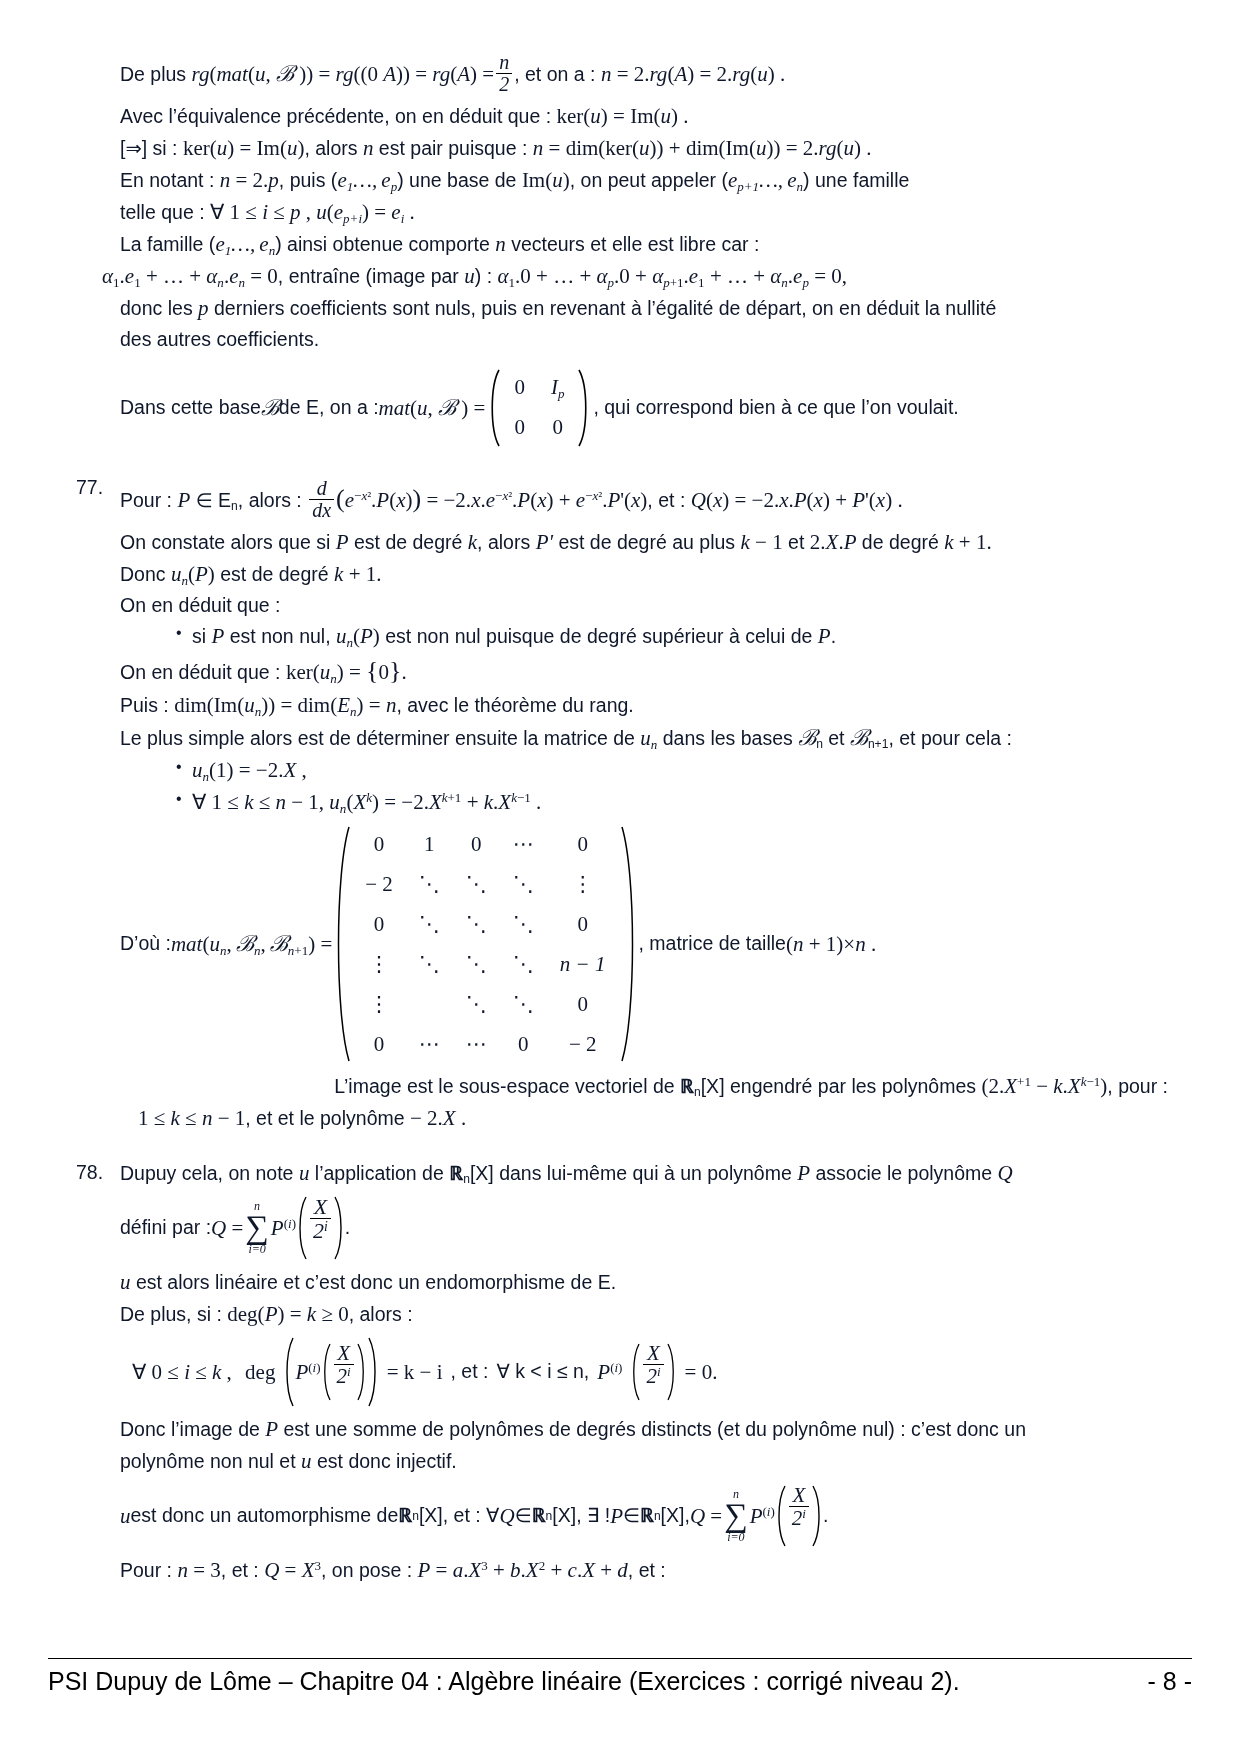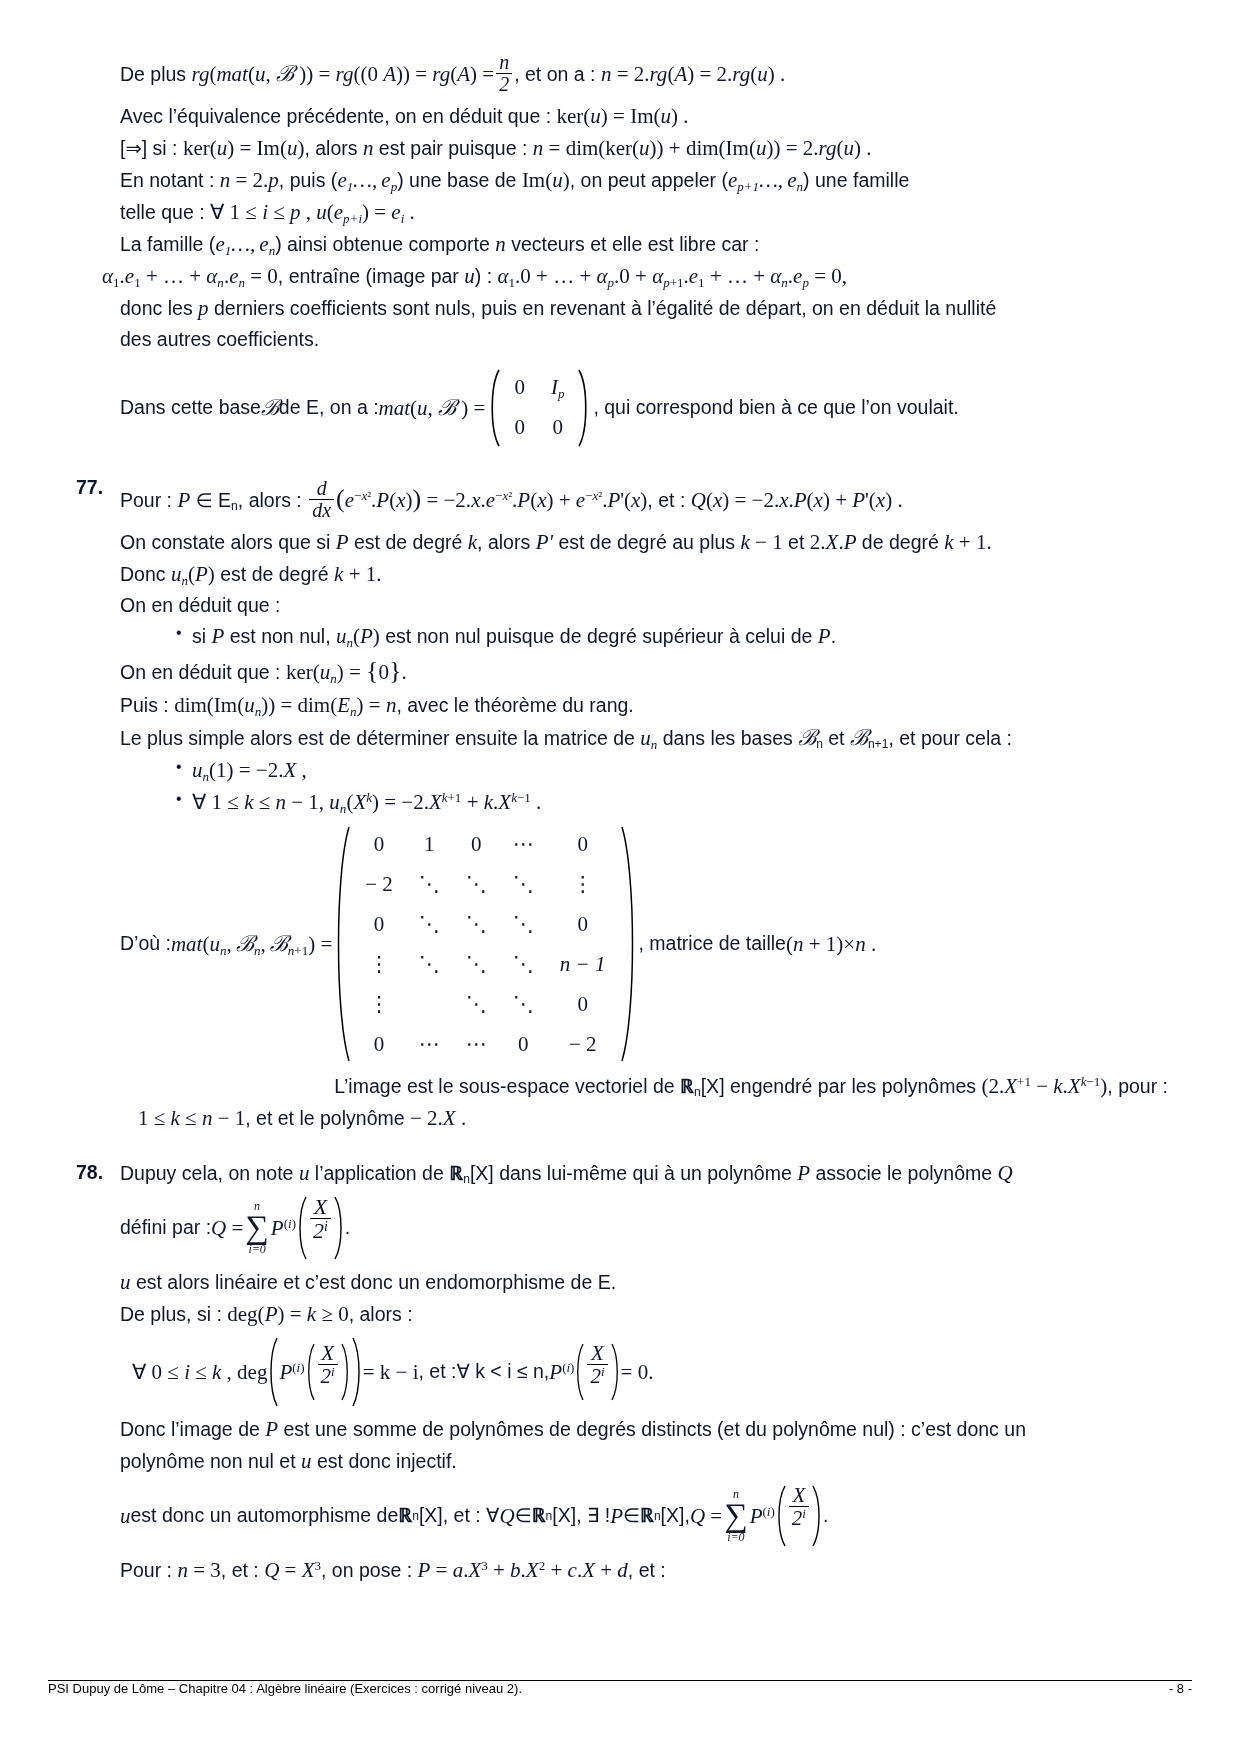--- a/index.html
+++ b/index.html
@@ -59,21 +59,20 @@
   .exercise {
     position: relative;
     margin-top: 30px;
     margin-bottom: 4px;
   }
   .ex-num {
     position: absolute;
     left: -44px;
     top: 0;
     font-size: 19.5px;
-    font-weight: bold;
   }
 
   
   .frac {
     display: inline-block;
     vertical-align: -0.48em;
     text-align: center;
     font-family: "Liberation Serif", serif;
     font-style: italic;
     font-size: 20px;
@@ -136,24 +135,25 @@
   .bigsum .lim { display:block; font-size: 12px; font-style: italic; }
   .bigsum .sig { display:block; font-size: 33px; font-style: normal; }
 
   
   .footer {
     position: absolute;
     left: 48px;
     right: 48px;
     bottom: 58px;
     border-top: 1.6px solid #000;
+    padding-top: 8px;
     display: flex;
     justify-content: space-between;
     align-items: baseline;
-    font-size: 13px;
+    font-size: 25px;
   }
   .footer-left { white-space: nowrap; }
   .footer-right { white-space: nowrap; }
   .eqline { white-space: nowrap; }
 </style>
 </head>
 <body>
 
 <div class="page">
 
@@ -384,21 +384,21 @@
     </div>
 
     <div class="para">
       <span class="m">u</span><span> est alors linéaire et c’est donc un endomorphisme de E.</span>
     </div>
 
     <div class="para">
       <span>De plus, si : </span><span class="mr">deg(<i>P</i>) = <i>k</i> ≥ 0</span><span>, alors :</span>
     </div>
 
-    <div class="para" style="margin-top:10px; margin-left:12px; display:flex; align-items:center;">
+    <div class="para" style="margin-top:10px; margin-left:12px; display:flex; align-items:center;gap:8px;">
       <span class="mr">∀ 0 ≤ <i>i</i> ≤ <i>k</i> ,&nbsp;</span>
         <span class="mr">deg</span>
       <span class="matrix-block">
         <span class="curve-l" style="width:12px;">
           <svg viewBox="0 0 12 72" preserveAspectRatio="none">
               <path d="M10 2 C2 18, 2 54, 10 70" stroke="#000" stroke-width="1.4" fill="none"></path>
             </svg>
         </span>
         <span class="mr" style="display:flex;align-items:center;">
           <span><i>P</i><sup>(<i>i</i>)</sup></span>

